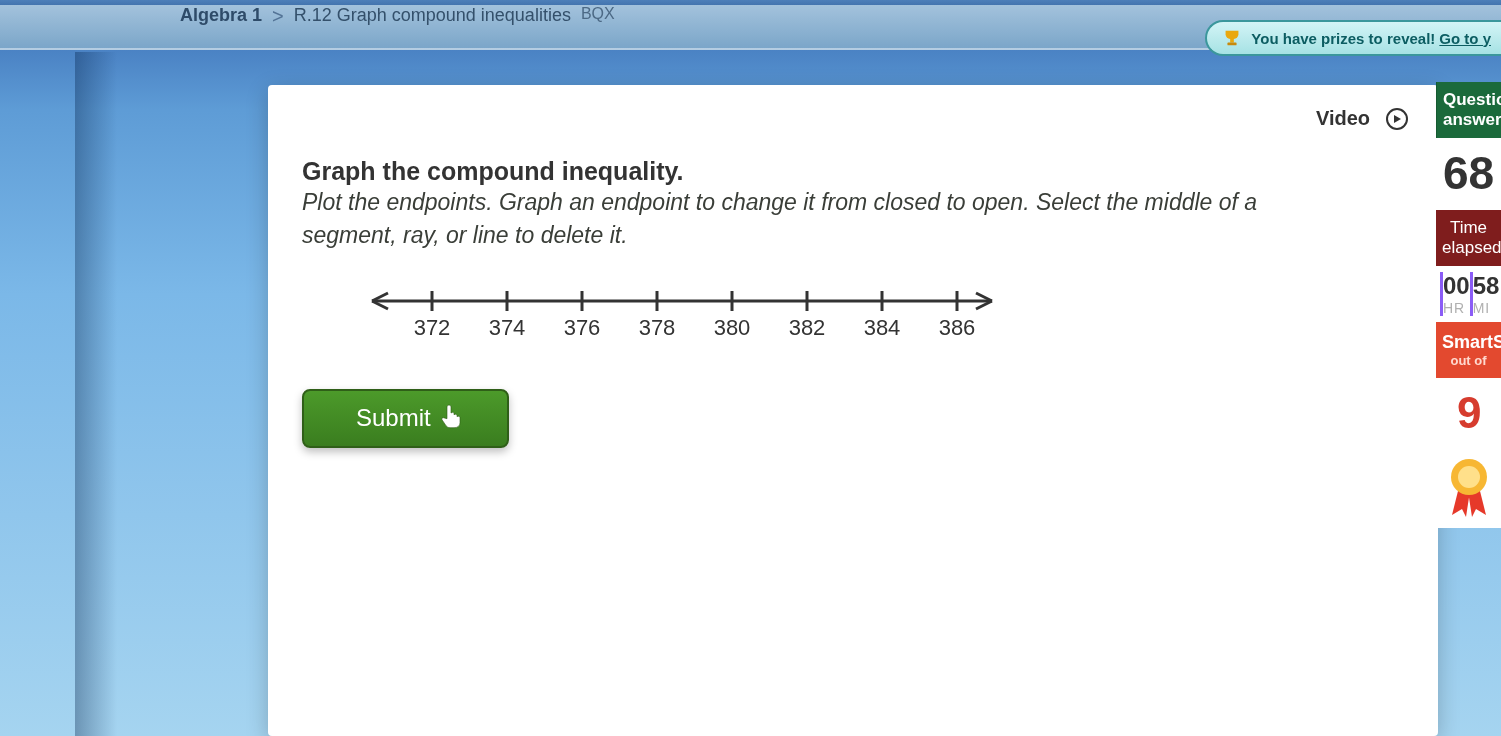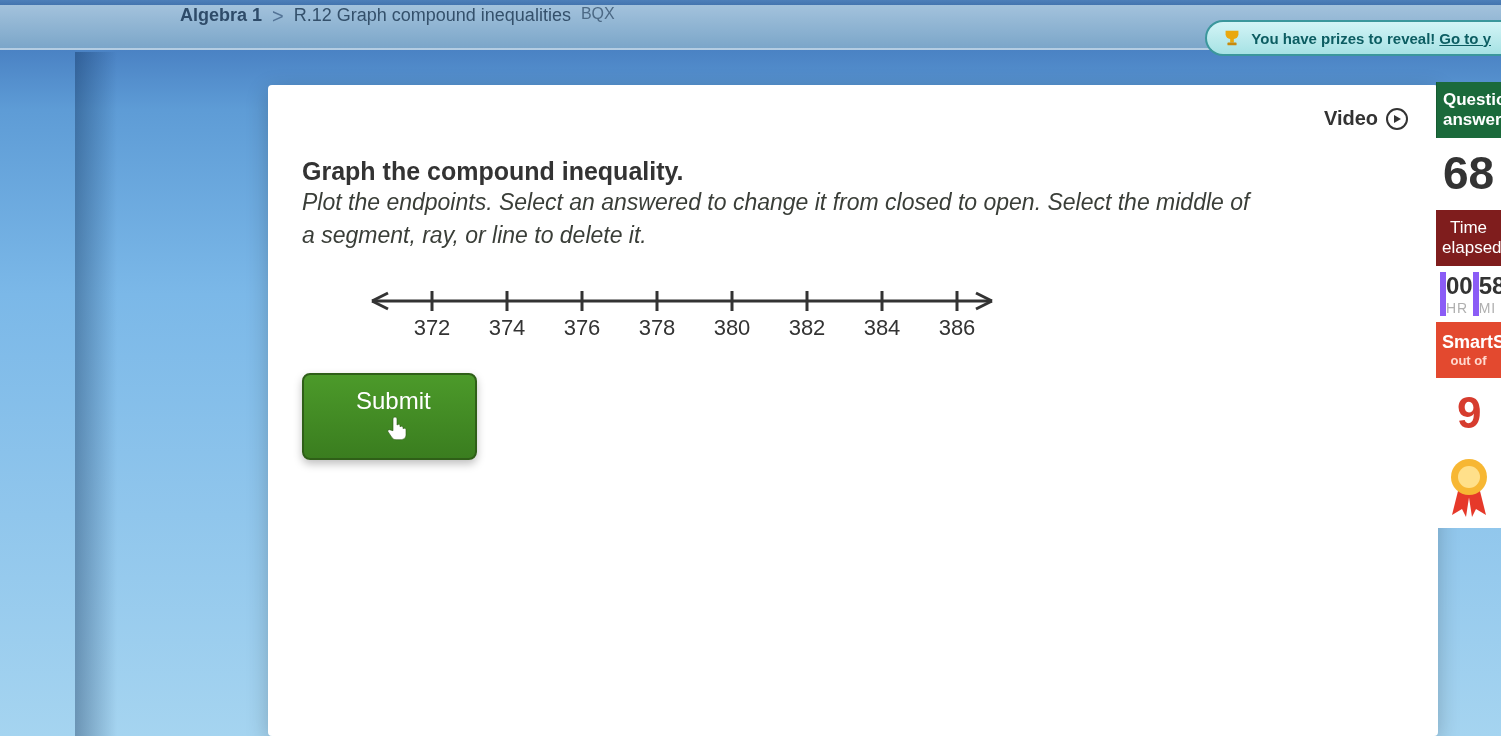--- a/index.html
+++ b/index.html
@@ -44,62 +44,61 @@
   position: absolute; left: 118px; right: 0; top: 55px; bottom: 0;
   display: flex; align-items: stretch;
 }
 .white-card {
   background: #fff; margin: 30px 0 0 150px; width: 1170px;
   border-radius: 4px; box-shadow: 0 6px 22px rgba(0,0,0,0.22);
   padding: 40px 34px 80px 34px; position: relative;
 }
 .video-link {
   position: absolute; top: 22px; right: 30px; font-size: 20px;
-  font-weight: 700; color: #333; display: flex; align-items: center; gap: 8px;
+  font-weight: 700; color: #333; display: flex; align-items: center; gap: 16px;
 }
 .video-link .icon-play {
   width: 22px; height: 22px; border: 2px solid #333; border-radius: 50%;
   display: inline-flex; align-items: center; justify-content: center; font-size: 12px;
 }
 .prompt { font-size: 25px; font-weight: 700; color: #333; margin-top: 32px; }
 .inequality {
   font-family: "Times New Roman", serif; font-style: italic;
   font-size: 26px; color: #333; margin: 22px 0 24px 30px;
 }
 .inequality .num { font-style: normal; }
 .instructions {
   font-style: italic; font-size: 23px; color: #3a3e38; line-height: 1.45;
   max-width: 960px;
 }
 .numberline { margin: 26px 0 0 60px; }
 .numberline svg { display: block; }
 .nl-label { font-family: Arial; font-size: 22px; fill: #333; text-anchor: middle; }
 .submit-btn {
-  display: inline-flex; align-items: center; margin-top: 24px;
+  display: inline-flex; align-items: center; margin-top: 40px;
   background: linear-gradient(to bottom, #4c9a2a, #3a7d1f);
   color: #fff; font-size: 24px; padding: 12px 44px 12px 52px;
   border: 2px solid #2f5f18; border-radius: 8px; cursor: pointer;
   box-shadow: 0 4px 8px rgba(0,0,0,0.25);
-  flex-direction: column;
 }
 .cursor-hand { margin-left: 10px; font-size: 18px; }
 
 .sidebar {
   position: absolute; right: 0; top: 82px; width: 65px;
   display: flex; flex-direction: column; gap: 0;
 }
 .side-box { color: #fff; text-align: center; padding: 8px 6px; }
 .sb-header { background: #1b6a3b; font-size: 17px; font-weight: 700; border-left: 1px solid #155a31; }
 .sb-metric { background: #fff; color: #333; font-size: 46px; font-weight: 700; padding: 8px 0 10px 0; }
 .sb-label { background: #7f1d1d; font-size: 17px; font-weight: 400; color: #fff; }
 .sb-hm { background: #fff; color: #333; padding: 6px 4px; font-size: 14px; }
 .sb-hm .val { font-size: 24px; font-weight: 700; display: block; }
 .sb-hm .unit { font-size: 14px; color: #b0b0b0; letter-spacing: 1px; }
 .sb-hm-row { display: flex; }
-.sb-hm-row .cell { flex: 1; border-left: 6px solid #8b5cf6; }
+.sb-hm-row .cell { flex: 1; border-left: 3px solid #8b5cf6; }
 .sb-smart { background: #e3492f; color: #fff; font-weight: 700; padding: 10px 6px; font-size: 18px; }
 .sb-smart .sub { font-size: 13px; font-weight: 700; display: block; color: #ffd9cf; }
 .sb-score { background: #fff; height: 70px; display: flex; align-items: center; justify-content: center; }
 .sb-ribbon { background: #fff; height: 80px; display: flex; align-items: center; justify-content: center; }
 .ribbon-svg circle.outer { fill: #f7b733; }
 .ribbon-svg circle.inner { fill: #ffe08a; }
 .ribbon-svg path.tail { fill: #e6392a; }
 </style>
 </head>
 <body>
@@ -134,21 +133,21 @@
       <span class="icon-play">
         <svg width="10" height="10" viewBox="0 0 10 10">
             <path fill="#333" d="M2 1l7 4-7 4z"></path>
           </svg>
       </span>
     </div>
 
     <div class="prompt">Graph the compound inequality.</div>
 
 
-    <div class="instructions">Plot the endpoints. Select an answered to change it from closed to open. Select the middle of a segment, ray, or line to delete it.</div>
+    <div class="instructions">Plot the endpoints. Graph an endpoint to change it from closed to open. Select the middle of a segment, ray, or line to delete it.</div>
 
     <div class="numberline">
       <svg width="640" height="70" viewBox="0 0 640 70">
         <line x1="10" y1="22" x2="630" y2="22" stroke="#333" stroke-width="3"></line>
         <path d="M10 22 l16 -8 M10 22 l16 8" stroke="#333" stroke-width="3" fill="none"></path>
         <path d="M630 22 l-16 -8 M630 22 l-16 8" stroke="#333" stroke-width="3" fill="none"></path>
         <g>
           <g transform="translate(70,0)">
               <line x1="0" y1="12" x2="0" y2="32" stroke="#333" stroke-width="3"></line>
               <text class="nl-label" x="0" y="56">372</text>

